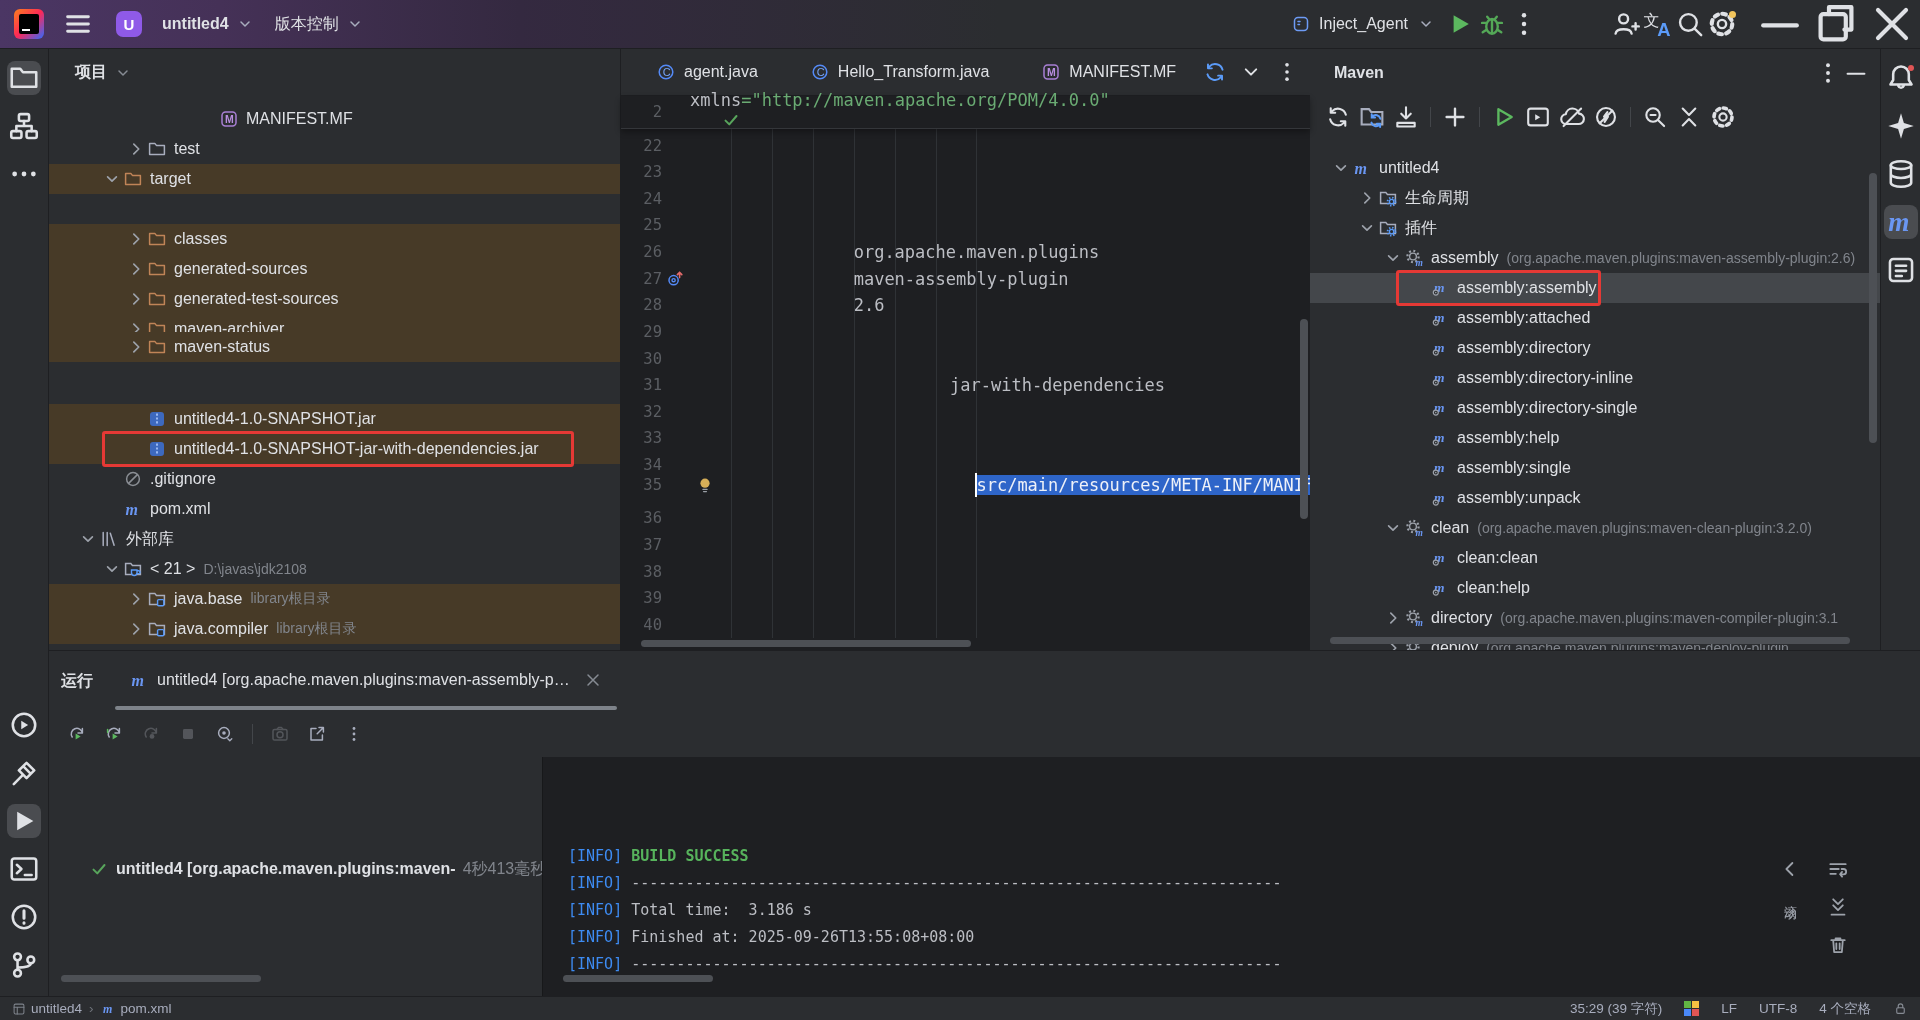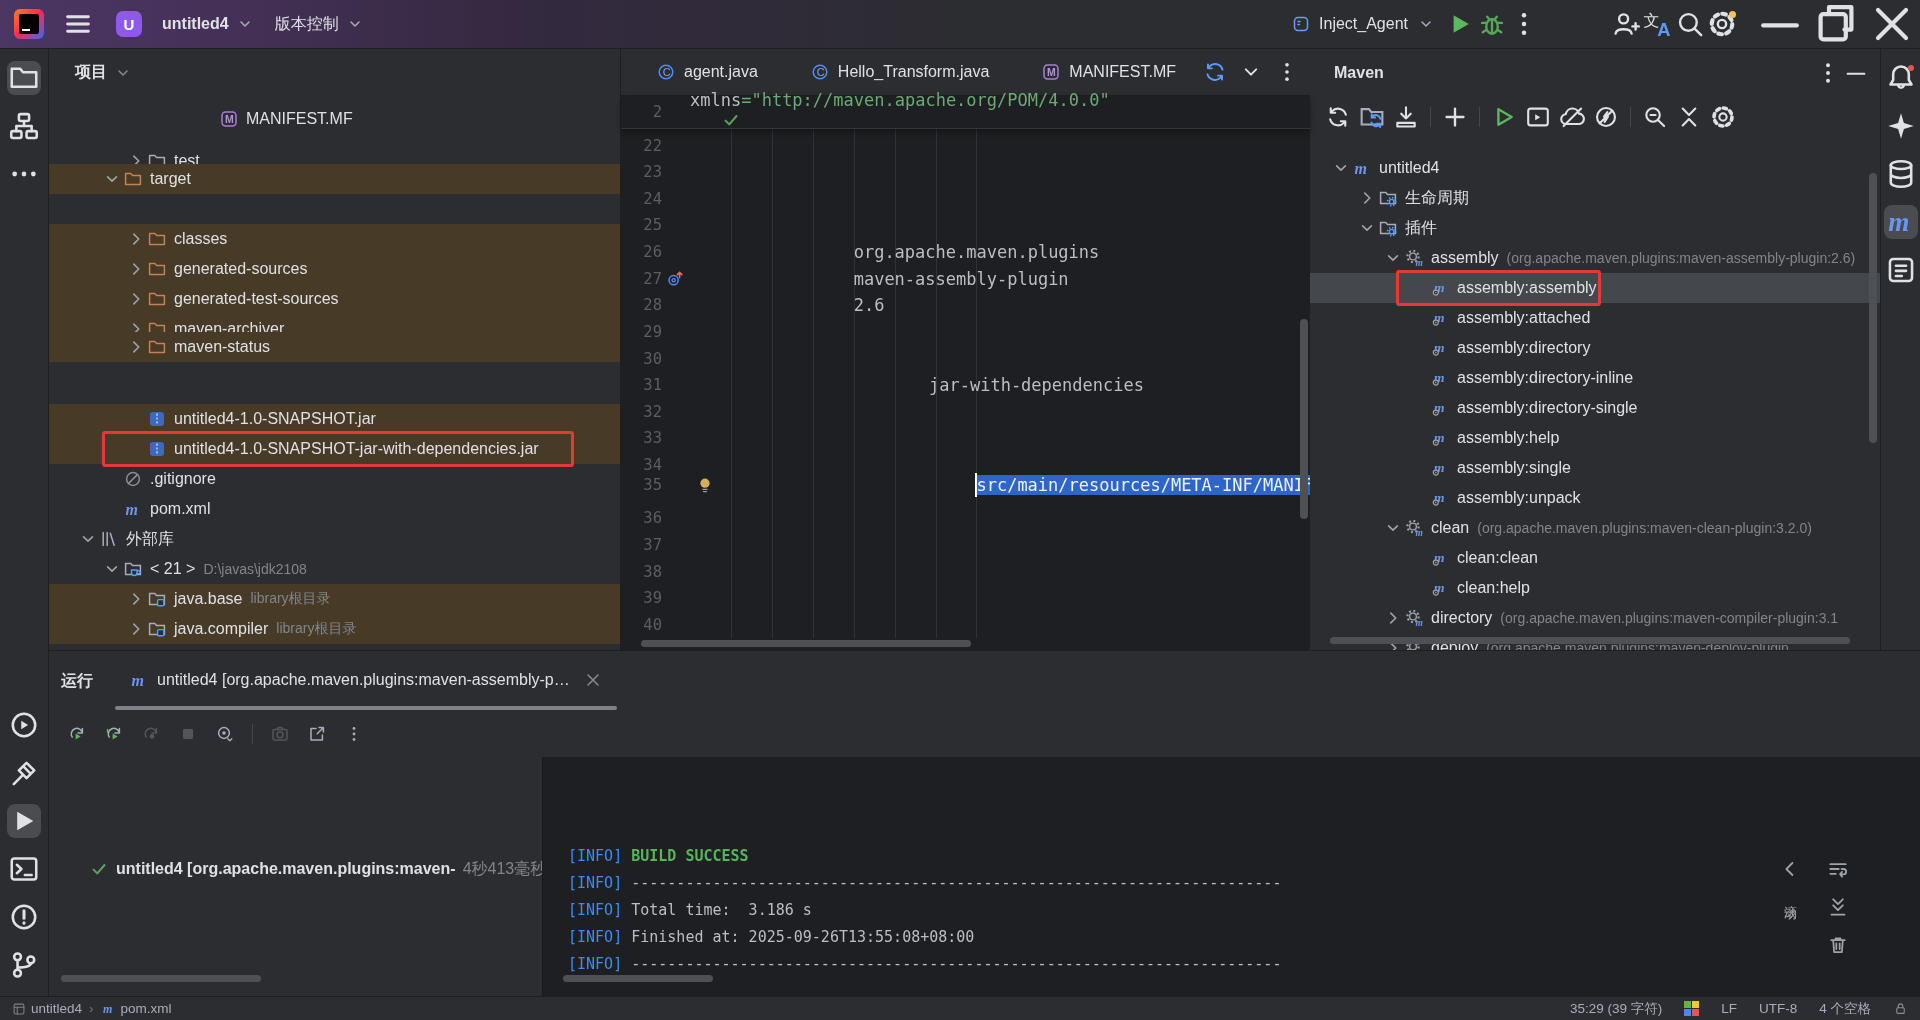--- a/index.html
+++ b/index.html
@@ -325,21 +325,21 @@
           <span style="width:148px;flex:none"></span>
           <span class="chevslot"></span>
           <span class="ic ">
             <svg viewBox="0 0 20 20">
               <rect x="3" y="3" width="14" height="14" rx="3.5" fill="none" stroke="#a87fd4" stroke-width="1.5"></rect>
               <text x="6" y="14" font-size="10.5" font-weight="bold" fill="#b98fe0" font-family="sans-serif">M</text>
             </svg>
           </span>
           <span class="lbl">MANIFEST.MF</span>
         </div>
-        <div class="trow" style="top: 42px;">
+        <div class="trow" style="top: 30px;">
           <span style="width:76px;flex:none"></span>
           <span class="chevslot">
             <svg viewBox="0 0 20 20" fill="none" stroke="currentColor" stroke-width="1.5" stroke-linecap="round" stroke-linejoin="round">
               <path d="M8 5.5l4.5 4.5L8 14.5"></path>
             </svg>
           </span>
           <span class="ic ">
             <svg viewBox="0 0 20 20" fill="none" stroke="currentColor" stroke-width="1.5" stroke-linecap="round" stroke-linejoin="round">
               <path d="M2.6 4.4h5.2l1.6 2h8v9H2.6z"></path>
             </svg>
@@ -611,21 +611,21 @@
         <div class="cline" style="top: 82.89px;"><span class="gutnum">25</span><span class="codetxt" style="left:191.76px"><span class="c-tag"><plugin></plugin></span></span></div>
         <div class="cline" style="top: 109.52px;"><span class="gutnum">26</span><span class="codetxt" style="left:232.68px"><span class="c-tag"><groupid></groupid></span><span class="c-txt">org.apache.maven.plugins</span><span class="c-tag"></span></span></div>
         <div class="cline" style="top: 136.15px;"><span class="gutnum">27</span><span class="gut-ic" style="left:44px"><svg viewBox="0 0 20 20" fill="none" stroke-linecap="round">
               <circle cx="8.6" cy="11.2" r="4.6" stroke="#548af7" stroke-width="1.5"></circle>
               <circle cx="8.6" cy="11.2" r="1.6" stroke="#548af7" stroke-width="1.4"></circle>
               <path d="M14.6 8.6V3.4M12.4 5.6l2.2-2.3 2.2 2.3" stroke="#e36b6b" stroke-width="1.6"></path>
             </svg></span><span class="codetxt" style="left:232.68px"><span class="c-tag"><artifactid></artifactid></span><span class="c-txt">maven-assembly-plugin</span><span class="c-tag"></span></span></div>
         <div class="cline" style="top: 162.78px;"><span class="gutnum">28</span><span class="codetxt" style="left:232.68px"><span class="c-tag"><version></version></span><span class="c-txt">2.6</span><span class="c-tag"></span></span></div>
         <div class="cline" style="top: 189.41px;"><span class="gutnum">29</span><span class="codetxt" style="left:232.68px"><span class="c-tag"><configuration></configuration></span></span></div>
         <div class="cline" style="top: 216.04px;"><span class="gutnum">30</span><span class="codetxt" style="left:273.6px"><span class="c-tag"><descriptorrefs></descriptorrefs></span></span></div>
-        <div class="cline" style="top: 242.67px;"><span class="gutnum">31</span><span class="codetxt" style="left:308px"><span class="c-tag"><descriptorref></descriptorref></span><span class="c-txt">jar-with-dependencies</span><span class="c-tag"></span></span></div>
+        <div class="cline" style="top: 242.67px;"><span class="gutnum">31</span><span class="codetxt" style="left:329px"><span class="c-tag"><descriptorref></descriptorref></span><span class="c-txt">jar-with-dependencies</span><span class="c-tag"></span></span></div>
         <div class="cline" style="top: 269.3px;"><span class="gutnum">32</span><span class="codetxt" style="left:273.6px"><span class="c-tag"></span></span></div>
         <div class="cline" style="top: 295.93px;"><span class="gutnum">33</span><span class="codetxt" style="left:273.6px"><span class="c-tag"><archive></archive></span></span></div>
         <div class="cline" style="top: 322.56px;"><span class="gutnum">34</span><span class="codetxt" style="left:314.52px"><span class="c-tag"><manifestfile></manifestfile></span></span></div>
         <div class="cline" style="top: 342px;"><span class="gutnum">35</span><span class="gut-ic" style="left:74px"><svg viewBox="0 0 20 20">
               <circle cx="10" cy="8.2" r="4.6" fill="#d6ae58"></circle>
               <path d="M8 14.4h4M8.6 16.6h2.8" stroke="#9a9fa6" stroke-width="1.4" stroke-linecap="round"></path>
             </svg></span><span class="codetxt" style="left:355.44px"><span class="c-sel"><span class="caret"></span>src/main/resources/META-INF/MANIFEST.MF</span></span></div>
         <div class="cline" style="top: 375.82px;"><span class="gutnum">36</span><span class="codetxt" style="left:314.52px"><span class="c-tag"></span></span></div>
         <div class="cline" style="top: 402.45px;"><span class="gutnum">37</span><span class="codetxt" style="left:273.6px"><span class="c-tag"></span></span></div>
         <div class="cline" style="top: 429.08px;"><span class="gutnum">38</span><span class="codetxt" style="left:232.68px"><span class="c-tag"></span></span></div>

